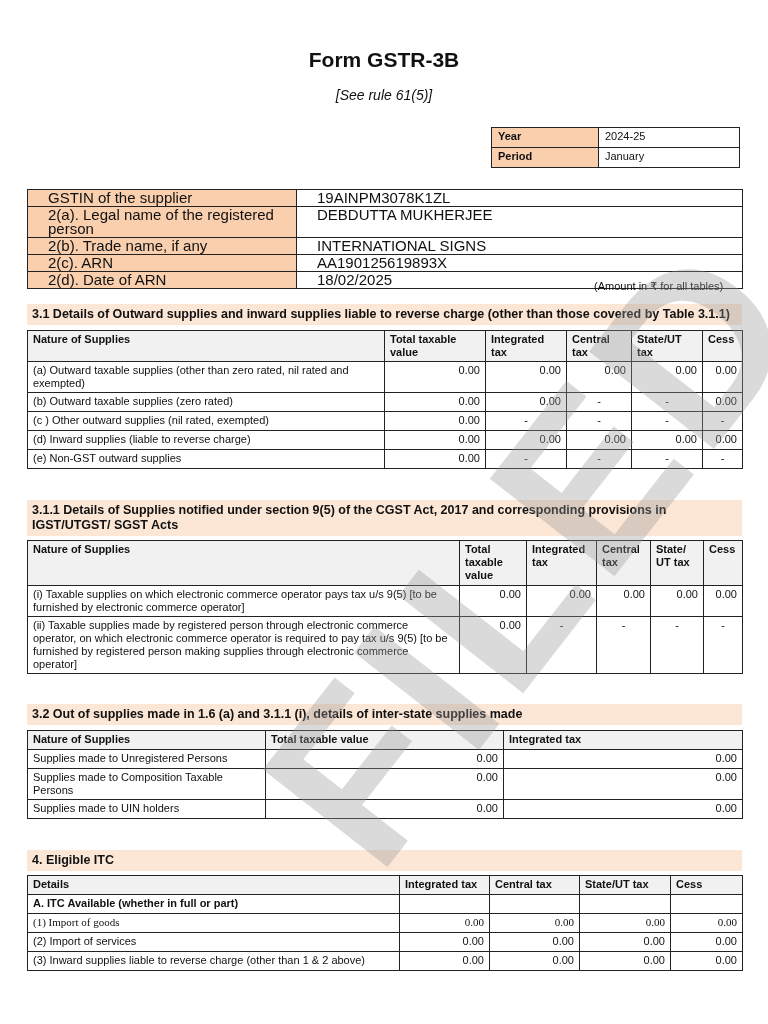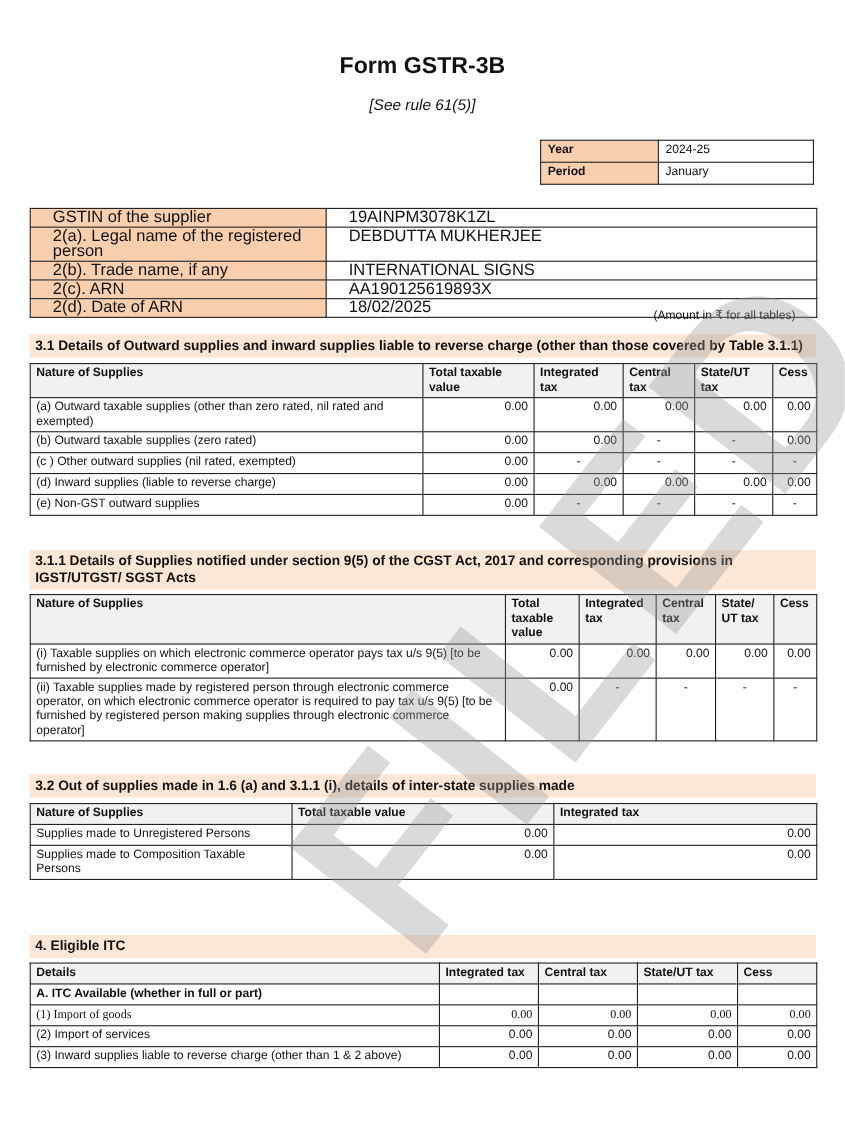--- a/index.html
+++ b/index.html
@@ -196,20 +196,25 @@
   <tr style="height:19px;">
     <td>Supplies made to Unregistered Persons</td>
     <td class="num">0.00</td>
     <td class="num">0.00</td>
   </tr>
   <tr style="height:31px;">
     <td>Supplies made to Composition Taxable Persons</td>
     <td class="num">0.00</td>
     <td class="num">0.00</td>
   </tr>
+  <tr style="height:19px;">
+    <td>Supplies made to UIN holders</td>
+    <td class="num">0.00</td>
+    <td class="num">0.00</td>
+  </tr>
 </tbody>
   </table>
 
 <div class="sec-head" style="top:850px;">4.  Eligible ITC</div>
 <table style="left:27px; top:875px; width:715px;">
   <colgroup>
       <col style="width:372px">
       <col style="width:90px">
       <col style="width:90px">
       <col style="width:91px">

